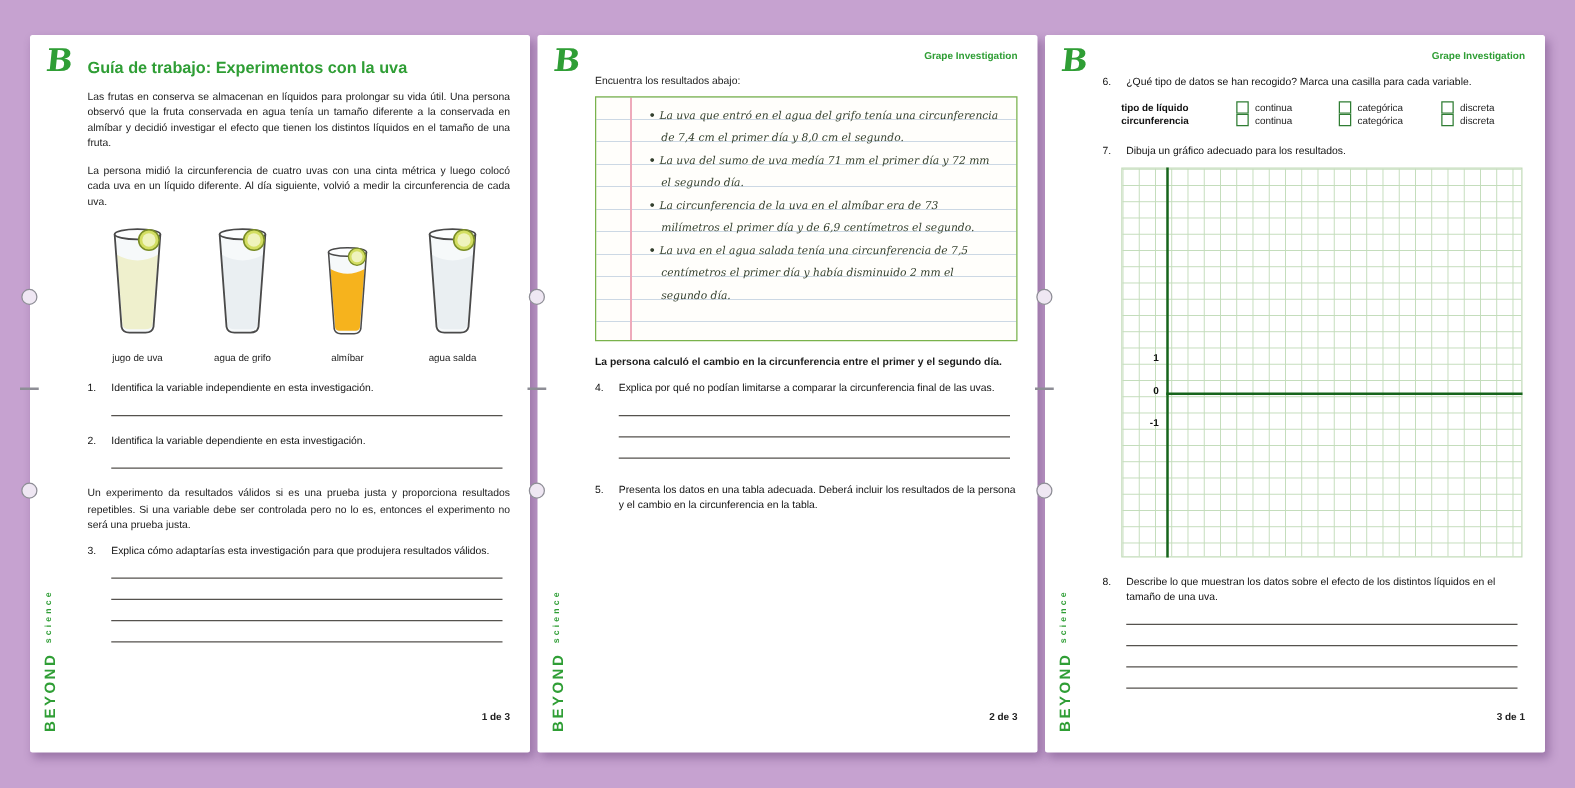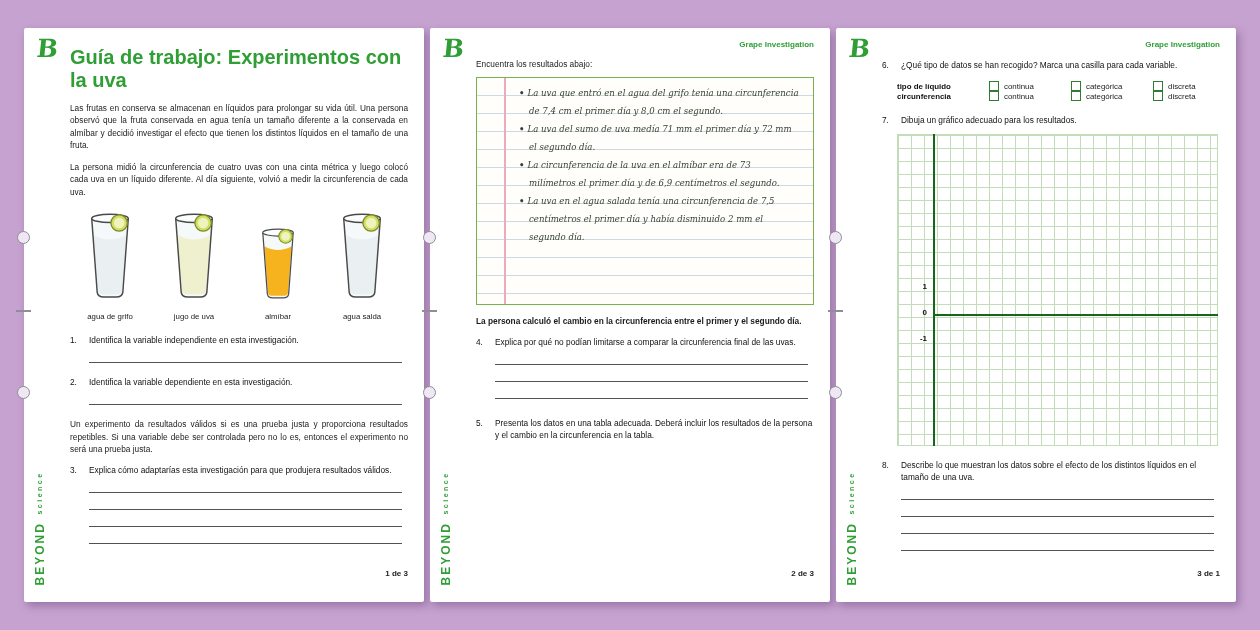--- a/index.html
+++ b/index.html
@@ -17,36 +17,36 @@
   .spine-brand { font-weight:bold; font-size:12px; letter-spacing:2px; }
   .spine-sub { font-size:7px; letter-spacing:2.5px; margin-inline-start:8px; font-weight:bold; }
 
   .hole { position:absolute; left:-7px; width:13px; height:13px; border-radius:50%;
           background:#efe7f3; border:1.5px solid #8e8e96; }
   .hole.h1 { top:203px; } .hole.h2 { top:358px; }
   .dash { position:absolute; left:-8px; top:282px; width:15px; height:2px; background:#8e8e96; }
 
   .brand-header { text-align:right; color:#2f9e35; font-weight:bold; font-size:8px; margin-bottom:10px; }
 
-  .title { color:#2f9e35; font-size:20px; font-weight:bold; margin:6px 0 10px; }
+  .title { color:#2f9e35; font-size:13px; font-weight:bold; margin:6px 0 10px; }
   .body-text { font-size:8.3px; line-height:1.5; color:#1b1b1b; text-align:justify; margin-bottom:9px; }
 
   .glasses { display:flex; justify-content:space-between; align-items:flex-end; padding:2px 8px 0 2px; margin-bottom:4px; }
   .glass-fig { text-align:center; width:76px; }
   .glass-fig figcaption { font-size:7.8px; margin-top:7px; color:#222; }
   .glass-fig.short svg { height:76px; }
 
   .q { display:grid; grid-template-columns:15px 1fr; column-gap:4px; font-size:8.3px;
        line-height:1.45; color:#111; margin-top:13px; }
   .ans { grid-column:2; height:17px; border-bottom:1px solid #55524e; margin-right:6px; }
 
   .pagenum { position:absolute; right:16px; bottom:24px; font-size:8px; font-weight:bold; color:#222; }
 
   .prompt { font-size:8.3px; color:#1b1b1b; }
-  .notebook { margin-top:8px; height:228px; border:1.5px solid #79b24c; background-color:#fffefb;
+  .notebook { margin-top:8px; height:196px; border:1.5px solid #79b24c; background-color:#fffefb;
      background-image:
        linear-gradient(to right, transparent 27px, #eeaabb 27px, #eeaabb 28.5px, transparent 28.5px),
        repeating-linear-gradient(to bottom, transparent 0 17px, #ccd8e4 17px 18px);
      padding:6px 14px 0 42px; }
   .result-item { font-family:"DejaVu Serif", serif; font-style:italic; font-size:8.6px;
      line-height:18px; color:#35412f; padding-left:10px; text-indent:-10px; }
   .result-item::before { content:"• "; font-weight:bold; }
   .calc-note { margin-top:10px;font-weight:bold; }
 
   .check-table { display:grid; grid-template-columns:92px 82px 82px 78px; 
@@ -82,43 +82,43 @@
 
     <div class="content">
       <h1 class="title">Guía de trabajo: Experimentos con la uva</h1>
       <p class="body-text">Las frutas en conserva se almacenan en líquidos para prolongar su vida útil. Una persona observó que la fruta conservada en agua tenía un tamaño diferente a la conservada en almíbar y decidió investigar el efecto que tienen los distintos líquidos en el tamaño de una fruta.</p>
       <p class="body-text">La persona midió la circunferencia de cuatro uvas con una cinta métrica y luego colocó cada uva en un líquido diferente. Al día siguiente, volvió a medir la circunferencia de cada uva.</p>
 
       <div class="glasses">
         <figure class="glass-fig">
           <svg viewBox="0 0 70 100" width="64" height="92">
             <path d="M15,10 L21,91 Q22,96 28,96 L42,96 Q48,96 49,91 L55,10 Z" fill="#f6f9fa"></path>
+            <path d="M17,28 L22,90 Q23,93 28,93 L42,93 Q47,93 48,90 L53,28 Q44,33 35,33 Q26,33 17,28 Z" fill="#eff0cd"></path>
+            <path d="M15,10 L21,91 Q22,96 28,96 L42,96 Q48,96 49,91 L55,10" fill="none" stroke="#4a4a4a" stroke-width="1.6"></path>
+            <ellipse cx="35" cy="10" rx="20" ry="4.5" fill="#fcfdfe" stroke="#4a4a4a" stroke-width="1.6"></ellipse>
+            <g>
+              <circle cx="45" cy="15" r="9" fill="#d3de62" stroke="#798c27" stroke-width="1.4"></circle>
+              <circle cx="45" cy="15" r="5.8" fill="#eff3bd"></circle>
+            </g>
+          </svg>
+          <figcaption>jugo de uva</figcaption>
+        </figure>
+
+        <figure class="glass-fig">
+          <svg viewBox="0 0 70 100" width="64" height="92">
+            <path d="M15,10 L21,91 Q22,96 28,96 L42,96 Q48,96 49,91 L55,10 Z" fill="#f6f9fa"></path>
             <path d="M17,28 L22,90 Q23,93 28,93 L42,93 Q47,93 48,90 L53,28 Q44,33 35,33 Q26,33 17,28 Z" fill="#eaeff2"></path>
             <path d="M15,10 L21,91 Q22,96 28,96 L42,96 Q48,96 49,91 L55,10" fill="none" stroke="#4a4a4a" stroke-width="1.6"></path>
             <ellipse cx="35" cy="10" rx="20" ry="4.5" fill="#fcfdfe" stroke="#4a4a4a" stroke-width="1.6"></ellipse>
             <g>
               <circle cx="45" cy="15" r="9" fill="#d3de62" stroke="#798c27" stroke-width="1.4"></circle>
               <circle cx="45" cy="15" r="5.8" fill="#eff3bd"></circle>
             </g>
           </svg>
           <figcaption>agua de grifo</figcaption>
-        </figure>
-
-        <figure class="glass-fig">
-          <svg viewBox="0 0 70 100" width="64" height="92">
-            <path d="M15,10 L21,91 Q22,96 28,96 L42,96 Q48,96 49,91 L55,10 Z" fill="#f6f9fa"></path>
-            <path d="M17,28 L22,90 Q23,93 28,93 L42,93 Q47,93 48,90 L53,28 Q44,33 35,33 Q26,33 17,28 Z" fill="#eff0cd"></path>
-            <path d="M15,10 L21,91 Q22,96 28,96 L42,96 Q48,96 49,91 L55,10" fill="none" stroke="#4a4a4a" stroke-width="1.6"></path>
-            <ellipse cx="35" cy="10" rx="20" ry="4.5" fill="#fcfdfe" stroke="#4a4a4a" stroke-width="1.6"></ellipse>
-            <g>
-              <circle cx="45" cy="15" r="9" fill="#d3de62" stroke="#798c27" stroke-width="1.4"></circle>
-              <circle cx="45" cy="15" r="5.8" fill="#eff3bd"></circle>
-            </g>
-          </svg>
-          <figcaption>jugo de uva</figcaption>
         </figure>
 
         <figure class="glass-fig short">
           <svg viewBox="0 0 70 100" width="64" height="92">
             <path d="M15,10 L21,91 Q22,96 28,96 L42,96 Q48,96 49,91 L55,10 Z" fill="#f6f9fa"></path>
             <path d="M17,28 L22,90 Q23,93 28,93 L42,93 Q47,93 48,90 L53,28 Q44,33 35,33 Q26,33 17,28 Z" fill="#f6b31d"></path>
             <path d="M15,10 L21,91 Q22,96 28,96 L42,96 Q48,96 49,91 L55,10" fill="none" stroke="#4a4a4a" stroke-width="1.6"></path>
             <ellipse cx="35" cy="10" rx="20" ry="4.5" fill="#fcfdfe" stroke="#4a4a4a" stroke-width="1.6"></ellipse>
             <g>
               <circle cx="45" cy="15" r="9" fill="#d3de62" stroke="#798c27" stroke-width="1.4"></circle>

